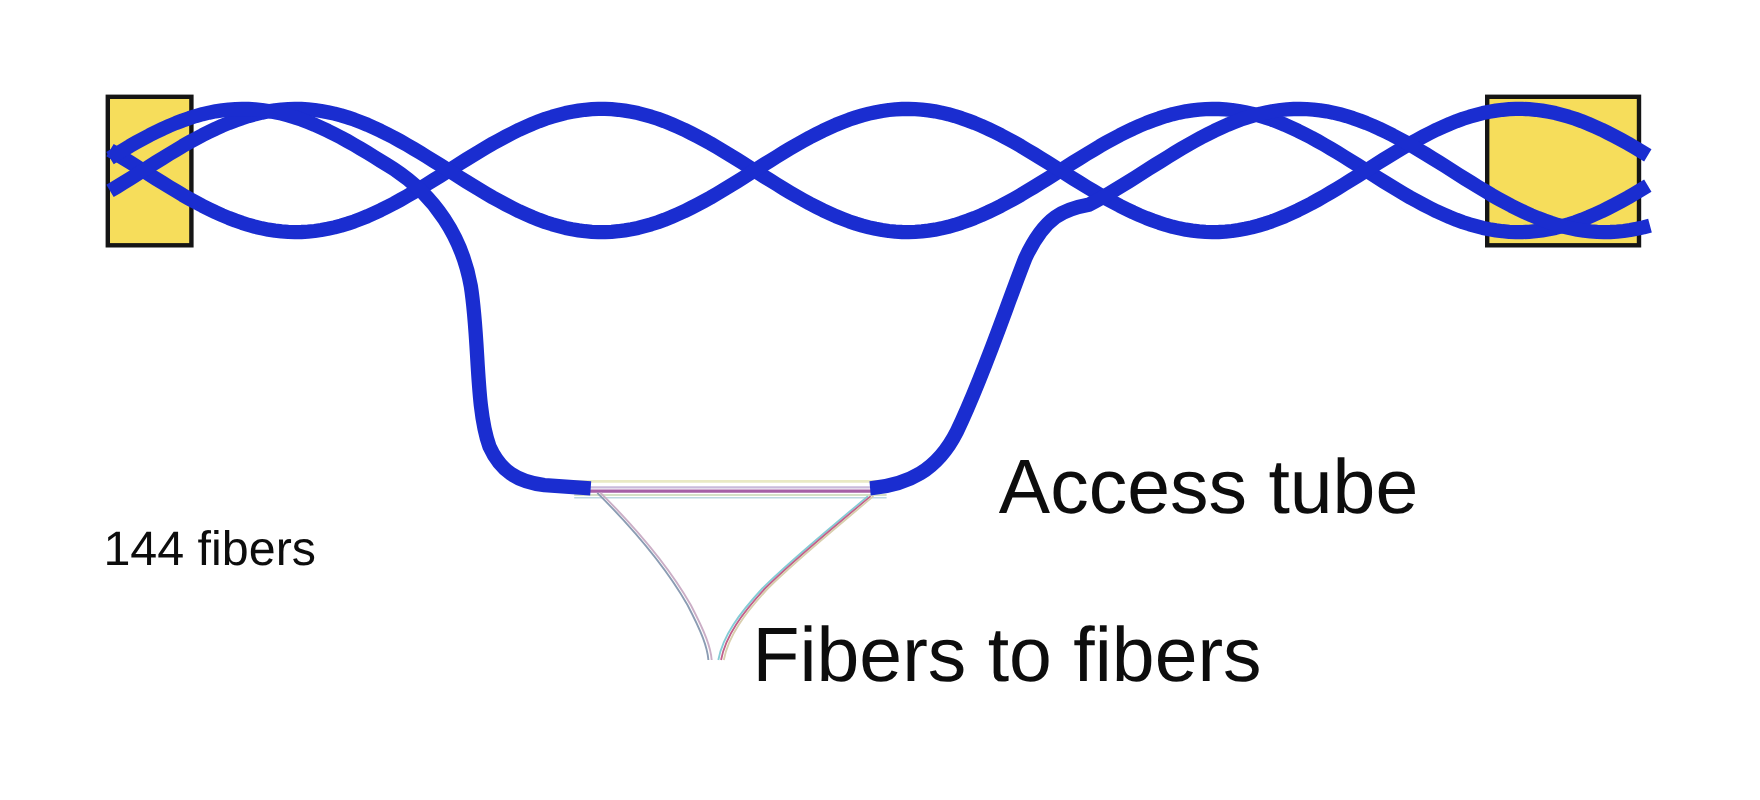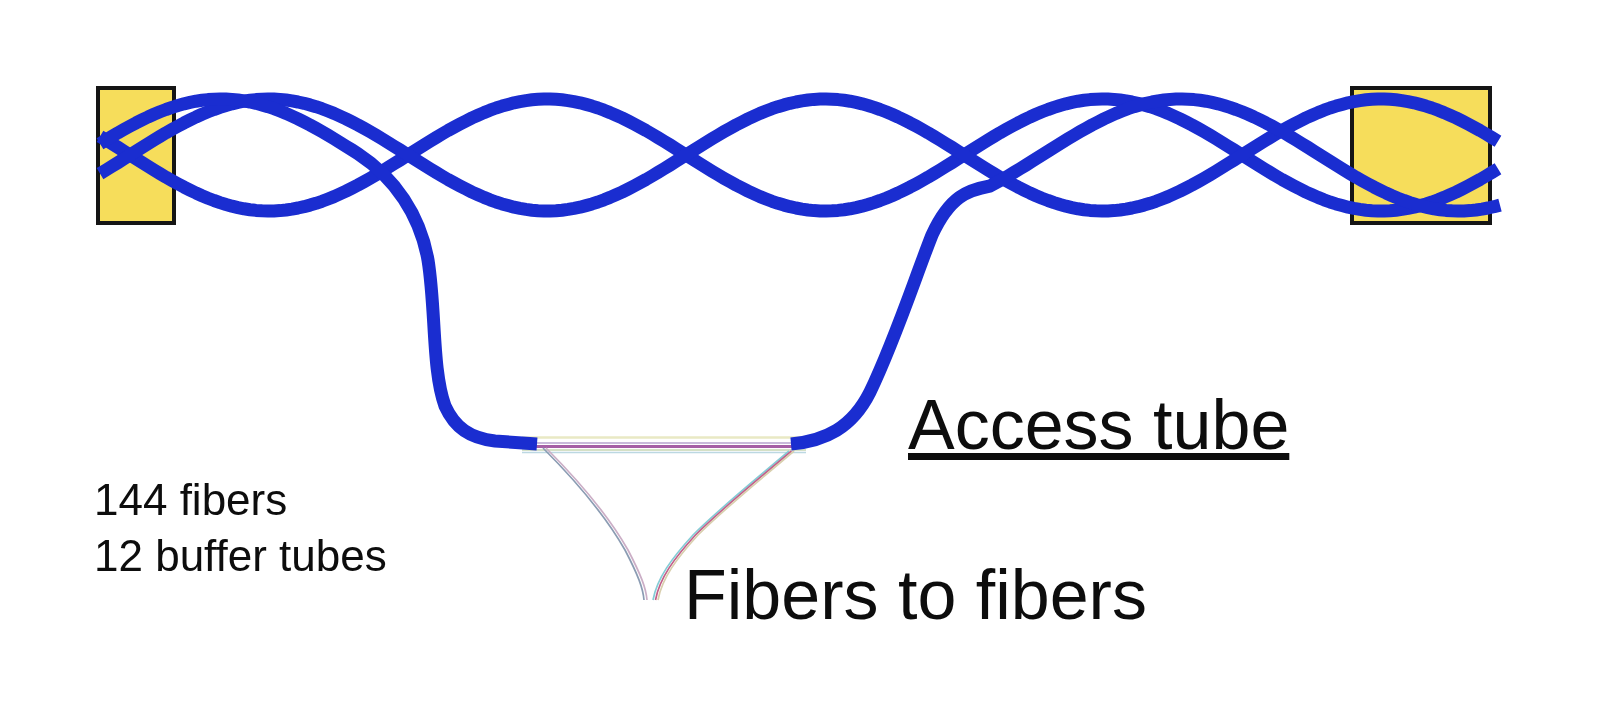--- a/index.html
+++ b/index.html
@@ -61,21 +61,20 @@
         <path d="M789 451 C755 480 720 508 693 535 C672 558 657 578 653 600" transform="translate(2.5,0)" fill="none" stroke="#c2608a" stroke-width="1.7"></path>
         <path d="M789 451 C755 480 720 508 693 535 C672 558 657 578 653 600" transform="translate(5,0)" fill="none" stroke="#d9cfae" stroke-width="1.7"></path>
       </g>
 
     <path id="strand-a" class="tube" d="M100.0 136.4L106.0 140.0L112.0 143.7L118.0 147.4L124.0 151.2L130.0 155.0L136.0 158.8L142.0 162.6L148.0 166.3L154.0 170.0L160.0 173.6L166.0 177.2L172.0 180.6L178.0 183.9L184.0 187.1L190.0 190.1L196.0 193.0L202.0 195.7L208.0 198.2L214.0 200.5L220.0 202.6L226.0 204.5L232.0 206.2L238.0 207.6L244.0 208.8L250.0 209.7L256.0 210.4L262.0 210.8L268.0 211.0L274.0 210.9L280.0 210.6L286.0 210.0L292.0 209.1L298.0 208.0L304.0 206.7L310.0 205.1L316.0 203.3L322.0 201.3L328.0 199.0L334.0 196.6L340.0 193.9L346.0 191.1L352.0 188.1L358.0 185.0L364.0 181.7L370.0 178.3L376.0 174.8L382.0 171.2L388.0 167.5L394.0 163.8L400.0 160.1L406.0 156.3L412.0 152.5L418.0 148.7L424.0 144.9L430.0 141.2L436.0 137.6L442.0 134.0L448.0 130.5L454.0 127.2L460.0 124.0L466.0 120.9L472.0 117.9L478.0 115.2L484.0 112.6L490.0 110.2L496.0 108.0L502.0 106.1L508.0 104.4L514.0 102.8L520.0 101.6L526.0 100.6L532.0 99.8L538.0 99.3L544.0 99.0L550.0 99.0L556.0 99.3L562.0 99.8L568.0 100.6L574.0 101.6L580.0 102.8L586.0 104.4L592.0 106.1L598.0 108.0L604.0 110.2L610.0 112.6L616.0 115.2L622.0 117.9L628.0 120.9L634.0 124.0L640.0 127.2L646.0 130.5L652.0 134.0L658.0 137.6L664.0 141.2L670.0 144.9L676.0 148.7L682.0 152.5L688.0 156.3L694.0 160.1L700.0 163.8L706.0 167.5L712.0 171.2L718.0 174.8L724.0 178.3L730.0 181.7L736.0 185.0L742.0 188.1L748.0 191.1L754.0 193.9L760.0 196.6L766.0 199.0L772.0 201.3L778.0 203.3L784.0 205.1L790.0 206.7L796.0 208.0L802.0 209.1L808.0 210.0L814.0 210.6L820.0 210.9L826.0 211.0L832.0 210.8L838.0 210.4L844.0 209.7L850.0 208.8L856.0 207.6L862.0 206.2L868.0 204.5L874.0 202.6L880.0 200.5L886.0 198.2L892.0 195.7L898.0 193.0L904.0 190.1L910.0 187.1L916.0 183.9L922.0 180.6L928.0 177.2L934.0 173.6L940.0 170.0L946.0 166.3L952.0 162.6L958.0 158.8L964.0 155.0L970.0 151.2L976.0 147.4L982.0 143.7L988.0 140.0L994.0 136.4L1000.0 132.8L1006.0 129.4L1012.0 126.1L1018.0 122.9L1024.0 119.9L1030.0 117.0L1036.0 114.3L1042.0 111.8L1048.0 109.5L1054.0 107.4L1060.0 105.5L1066.0 103.8L1072.0 102.4L1078.0 101.2L1084.0 100.3L1090.0 99.6L1096.0 99.2L1102.0 99.0L1108.0 99.1L1114.0 99.4L1120.0 100.0L1126.0 100.9L1132.0 102.0L1138.0 103.3L1144.0 104.9L1150.0 106.7L1156.0 108.7L1162.0 111.0L1168.0 113.4L1174.0 116.1L1180.0 118.9L1186.0 121.9L1192.0 125.0L1198.0 128.3L1204.0 131.7L1210.0 135.2L1216.0 138.8L1222.0 142.5L1228.0 146.2L1234.0 149.9L1240.0 153.7L1246.0 157.5L1252.0 161.3L1258.0 165.1L1264.0 168.8L1270.0 172.4L1276.0 176.0L1282.0 179.5L1288.0 182.8L1294.0 186.0L1300.0 189.1L1306.0 192.1L1312.0 194.8L1318.0 197.4L1324.0 199.8L1330.0 202.0L1336.0 203.9L1342.0 205.6L1348.0 207.2L1354.0 208.4L1360.0 209.4L1366.0 210.2L1372.0 210.7L1378.0 211.0L1384.0 211.0L1390.0 210.7L1396.0 210.2L1402.0 209.4L1408.0 208.4L1414.0 207.2L1420.0 205.6L1426.0 203.9L1432.0 202.0L1438.0 199.8L1444.0 197.4L1450.0 194.8L1456.0 192.1L1462.0 189.1L1468.0 186.0L1474.0 182.8L1480.0 179.5L1486.0 176.0L1492.0 172.4L1498.0 168.8" fill="none" stroke="#1a2dd0" stroke-width="13" stroke-linejoin="round"></path>
     <path id="strand-b" class="tube" d="M100.0 173.6L106.0 170.0L112.0 166.3L118.0 162.6L124.0 158.8L130.0 155.0L136.0 151.2L142.0 147.4L148.0 143.7L154.0 140.0L160.0 136.4L166.0 132.8L172.0 129.4L178.0 126.1L184.0 122.9L190.0 119.9L196.0 117.0L202.0 114.3L208.0 111.8L214.0 109.5L220.0 107.4L226.0 105.5L232.0 103.8L238.0 102.4L244.0 101.2L250.0 100.3L256.0 99.6L262.0 99.2L268.0 99.0L274.0 99.1L280.0 99.4L286.0 100.0L292.0 100.9L298.0 102.0L304.0 103.3L310.0 104.9L316.0 106.7L322.0 108.7L328.0 111.0L334.0 113.4L340.0 116.1L346.0 118.9L352.0 121.9L358.0 125.0L364.0 128.3L370.0 131.7L376.0 135.2L382.0 138.8L388.0 142.5L394.0 146.2L400.0 149.9L406.0 153.7L412.0 157.5L418.0 161.3L424.0 165.1L430.0 168.8L436.0 172.4L442.0 176.0L448.0 179.5L454.0 182.8L460.0 186.0L466.0 189.1L472.0 192.1L478.0 194.8L484.0 197.4L490.0 199.8L496.0 202.0L502.0 203.9L508.0 205.6L514.0 207.2L520.0 208.4L526.0 209.4L532.0 210.2L538.0 210.7L544.0 211.0L550.0 211.0L556.0 210.7L562.0 210.2L568.0 209.4L574.0 208.4L580.0 207.2L586.0 205.6L592.0 203.9L598.0 202.0L604.0 199.8L610.0 197.4L616.0 194.8L622.0 192.1L628.0 189.1L634.0 186.0L640.0 182.8L646.0 179.5L652.0 176.0L658.0 172.4L664.0 168.8L670.0 165.1L676.0 161.3L682.0 157.5L688.0 153.7L694.0 149.9L700.0 146.2L706.0 142.5L712.0 138.8L718.0 135.2L724.0 131.7L730.0 128.3L736.0 125.0L742.0 121.9L748.0 118.9L754.0 116.1L760.0 113.4L766.0 111.0L772.0 108.7L778.0 106.7L784.0 104.9L790.0 103.3L796.0 102.0L802.0 100.9L808.0 100.0L814.0 99.4L820.0 99.1L826.0 99.0L832.0 99.2L838.0 99.6L844.0 100.3L850.0 101.2L856.0 102.4L862.0 103.8L868.0 105.5L874.0 107.4L880.0 109.5L886.0 111.8L892.0 114.3L898.0 117.0L904.0 119.9L910.0 122.9L916.0 126.1L922.0 129.4L928.0 132.8L934.0 136.4L940.0 140.0L946.0 143.7L952.0 147.4L958.0 151.2L964.0 155.0L970.0 158.8L976.0 162.6L982.0 166.3L988.0 170.0L994.0 173.6L1000.0 177.2L1006.0 180.6L1012.0 183.9L1018.0 187.1L1024.0 190.1L1030.0 193.0L1036.0 195.7L1042.0 198.2L1048.0 200.5L1054.0 202.6L1060.0 204.5L1066.0 206.2L1072.0 207.6L1078.0 208.8L1084.0 209.7L1090.0 210.4L1096.0 210.8L1102.0 211.0L1108.0 210.9L1114.0 210.6L1120.0 210.0L1126.0 209.1L1132.0 208.0L1138.0 206.7L1144.0 205.1L1150.0 203.3L1156.0 201.3L1162.0 199.0L1168.0 196.6L1174.0 193.9L1180.0 191.1L1186.0 188.1L1192.0 185.0L1198.0 181.7L1204.0 178.3L1210.0 174.8L1216.0 171.2L1222.0 167.5L1228.0 163.8L1234.0 160.1L1240.0 156.3L1246.0 152.5L1252.0 148.7L1258.0 144.9L1264.0 141.2L1270.0 137.6L1276.0 134.0L1282.0 130.5L1288.0 127.2L1294.0 124.0L1300.0 120.9L1306.0 117.9L1312.0 115.2L1318.0 112.6L1324.0 110.2L1330.0 108.0L1336.0 106.1L1342.0 104.4L1348.0 102.8L1354.0 101.6L1360.0 100.6L1366.0 99.8L1372.0 99.3L1378.0 99.0L1384.0 99.0L1390.0 99.3L1396.0 99.8L1402.0 100.6L1408.0 101.6L1414.0 102.8L1420.0 104.4L1426.0 106.1L1432.0 108.0L1438.0 110.2L1444.0 112.6L1450.0 115.2L1456.0 117.9L1462.0 120.9L1468.0 124.0L1474.0 127.2L1480.0 130.5L1486.0 134.0L1492.0 137.6L1498.0 141.2" fill="none" stroke="#1a2dd0" stroke-width="13" stroke-linejoin="round"></path>
     <path id="access-left" class="tube" d="M100.0 143.7L106.0 140.0L112.0 136.4L118.0 132.8L124.0 129.4L130.0 126.1L136.0 122.9L142.0 119.9L148.0 117.0L154.0 114.3L160.0 111.8L166.0 109.5L172.0 107.4L178.0 105.5L184.0 103.8L190.0 102.4L196.0 101.2L202.0 100.3L208.0 99.6L214.0 99.2L220.0 99.0L226.0 99.1L232.0 99.4L238.0 100.0L244.0 100.9L250.0 102.0L256.0 103.3L262.0 104.9L268.0 106.7L274.0 108.7L280.0 111.0L286.0 113.4L292.0 116.1L298.0 118.9L304.0 121.9L310.0 125.0L316.0 128.3L322.0 131.7L328.0 135.2L334.0 138.8L340.0 142.5L346.0 146.2L352.0 149.9L358.0 153.7C395 178 420 215 428 260 C436 310 432 370 445 406 C455 428 470 438 495 441 L537 444" fill="none" stroke="#1a2dd0" stroke-width="13" stroke-linejoin="round"></path>
     <path id="access-right" class="tube" d="M791 444 C825 441 852 428 870 392 C895 340 915 278 932 235 C950 196 968 190 990 186 L990.0 186.0L996.0 182.8L1002.0 179.5L1008.0 176.0L1014.0 172.4L1020.0 168.8L1026.0 165.1L1032.0 161.3L1038.0 157.5L1044.0 153.7L1050.0 149.9L1056.0 146.2L1062.0 142.5L1068.0 138.8L1074.0 135.2L1080.0 131.7L1086.0 128.3L1092.0 125.0L1098.0 121.9L1104.0 118.9L1110.0 116.1L1116.0 113.4L1122.0 111.0L1128.0 108.7L1134.0 106.7L1140.0 104.9L1146.0 103.3L1152.0 102.0L1158.0 100.9L1164.0 100.0L1170.0 99.4L1176.0 99.1L1182.0 99.0L1188.0 99.2L1194.0 99.6L1200.0 100.3L1206.0 101.2L1212.0 102.4L1218.0 103.8L1224.0 105.5L1230.0 107.4L1236.0 109.5L1242.0 111.8L1248.0 114.3L1254.0 117.0L1260.0 119.9L1266.0 122.9L1272.0 126.1L1278.0 129.4L1284.0 132.8L1290.0 136.4L1296.0 140.0L1302.0 143.7L1308.0 147.4L1314.0 151.2L1320.0 155.0L1326.0 158.8L1332.0 162.6L1338.0 166.3L1344.0 170.0L1350.0 173.6L1356.0 177.2L1362.0 180.6L1368.0 183.9L1374.0 187.1L1380.0 190.1L1386.0 193.0L1392.0 195.7L1398.0 198.2L1404.0 200.5L1410.0 202.6L1416.0 204.5L1422.0 206.2L1428.0 207.6L1434.0 208.8L1440.0 209.7L1446.0 210.4L1452.0 210.8L1458.0 211.0L1464.0 210.9L1470.0 210.6L1476.0 210.0L1482.0 209.1L1488.0 208.0L1494.0 206.7L1500.0 205.1" fill="none" stroke="#1a2dd0" stroke-width="13" stroke-linejoin="round"></path>
   </svg>
 
-  <div class="label label-big" style="left:908px; top:390px;text-decoration:underline;">Access tube</div>
+  <div class="label label-big" style="left:908px; top:407px;">Access tube</div>
 
   <div class="label label-big" style="left:684px; top:560px;">Fibers to fibers</div>
 
   <div class="label label-small" style="left:94px; top:472px;">
     <div>144 fibers</div>
-    <div>12 buffer tubes</div>
   </div>
 </div>
 
 </body></html>

